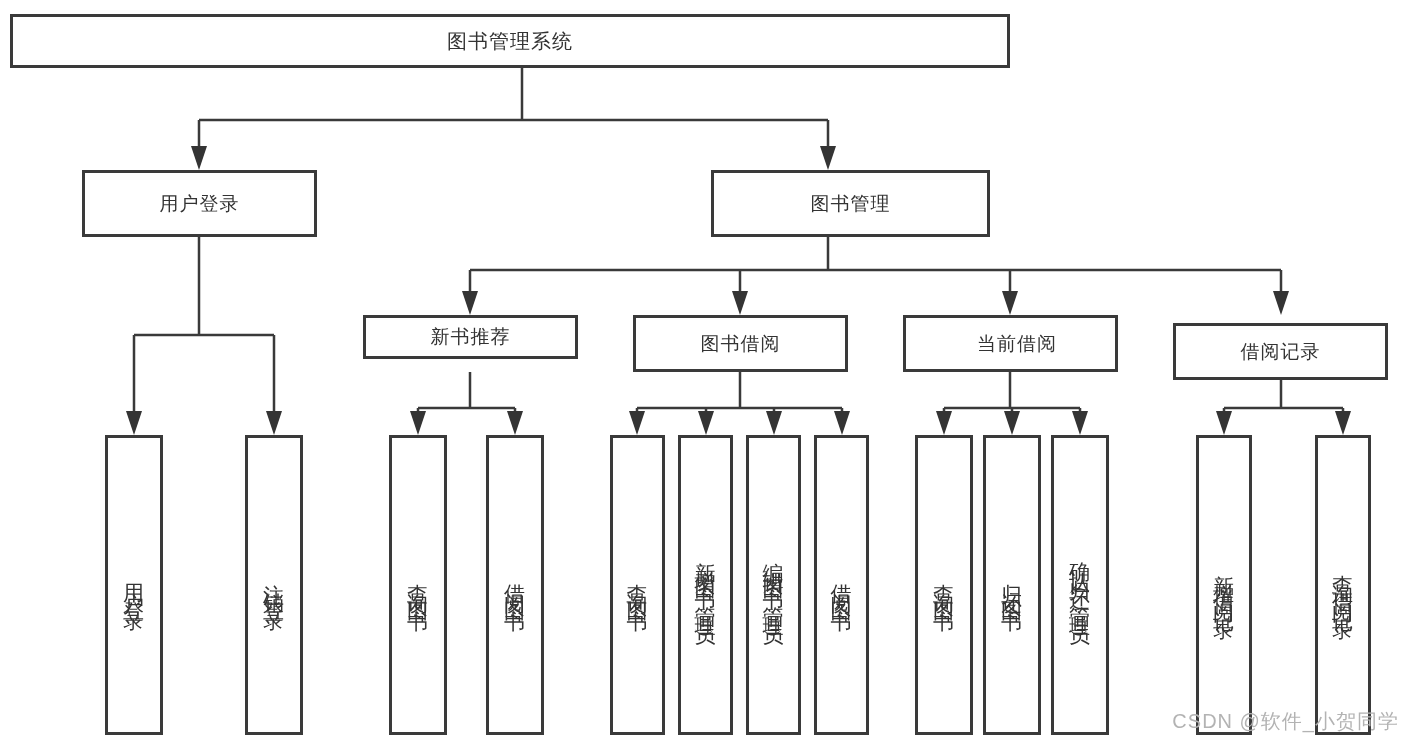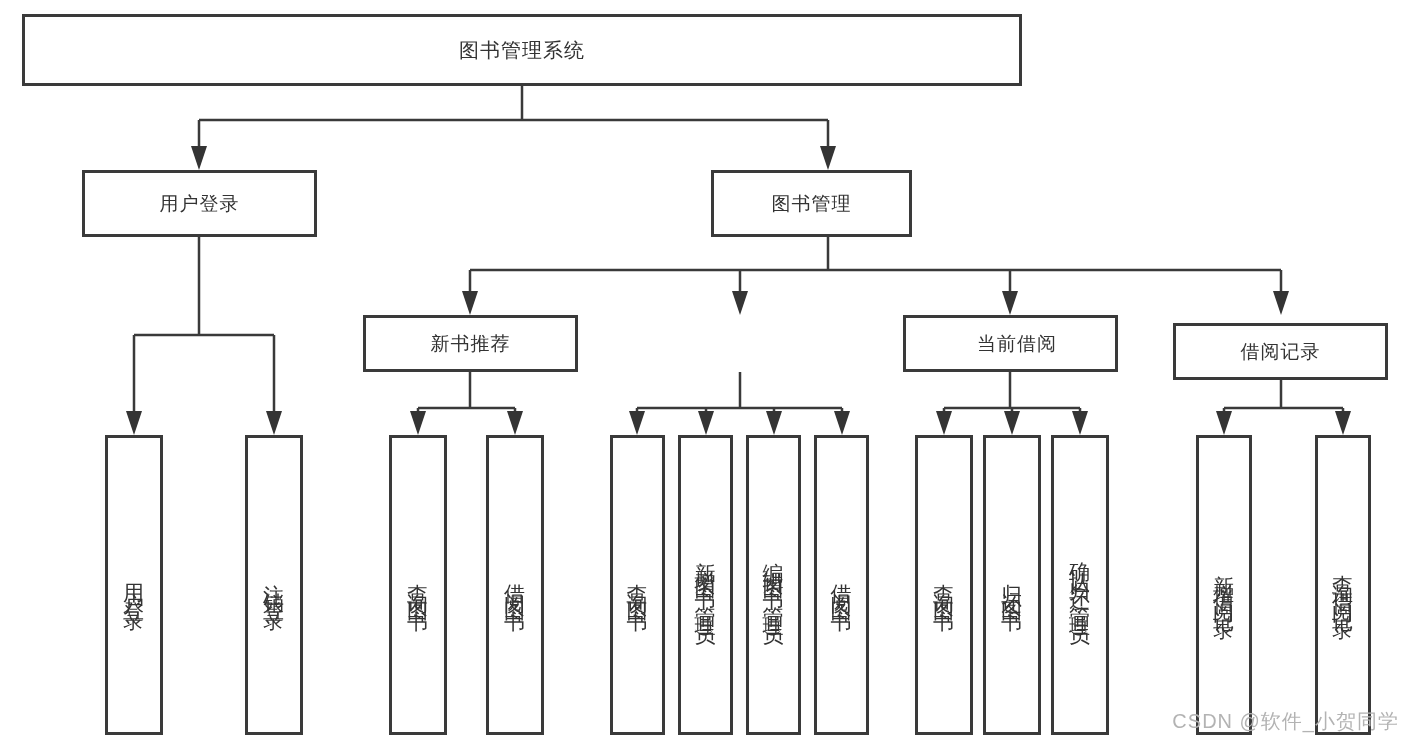--- a/index.html
+++ b/index.html
@@ -70,33 +70,36 @@
              M462 291 H478 L470 315 Z M732 291 H748 L740 315 Z
              M1002 291 H1018 L1010 315 Z M1273 291 H1289 L1281 315 Z
              M410 411 H426 L418 435 Z M507 411 H523 L515 435 Z
              M629 411 H645 L637 435 Z M698 411 H714 L706 435 Z
              M766 411 H782 L774 435 Z M834 411 H850 L842 435 Z
              M936 411 H952 L944 435 Z M1004 411 H1020 L1012 435 Z
              M1072 411 H1088 L1080 435 Z M1216 411 H1232 L1224 435 Z
              M1335 411 H1351 L1343 435 Z"></path>
   </svg>
 
-  <div class="node h root" style="left:22px; top:14px; width:1000px; height:72px;">
+  <div class="node h root" style="left:10px; top:14px; width:1000px; height:54px;">
     <span>图书管理系统</span>
   </div>
 
   <div class="node h" style="left:82px; top:170px; width:235px; height:67px;">
     <span>用户登录</span>
   </div>
-  <div class="node h" style="left:711px; top:170px; width:201px; height:67px;">
+  <div class="node h" style="left:711px; top:170px; width:279px; height:67px;">
     <span>图书管理</span>
   </div>
 
-  <div class="node h" style="left:363px; top:315px; width:215px; height:57px;">
+  <div class="node h" style="left:363px; top:315px; width:215px; height:44px;">
     <span>新书推荐</span>
+  </div>
+  <div class="node h" style="left:633px; top:315px; width:215px; height:57px;">
+    <span>图书借阅</span>
   </div>
   <div class="node h" style="left:903px; top:315px; width:215px; height:57px;padding-left:13px;">
     <span>当前借阅</span>
   </div>
   <div class="node h" style="left:1173px; top:323px; width:215px; height:57px;">
     <span>借阅记录</span>
   </div>
 
   <div class="node v" style="left:105px; top:435px; width:58px; height:300px;">
     <span>用户登录</span>

